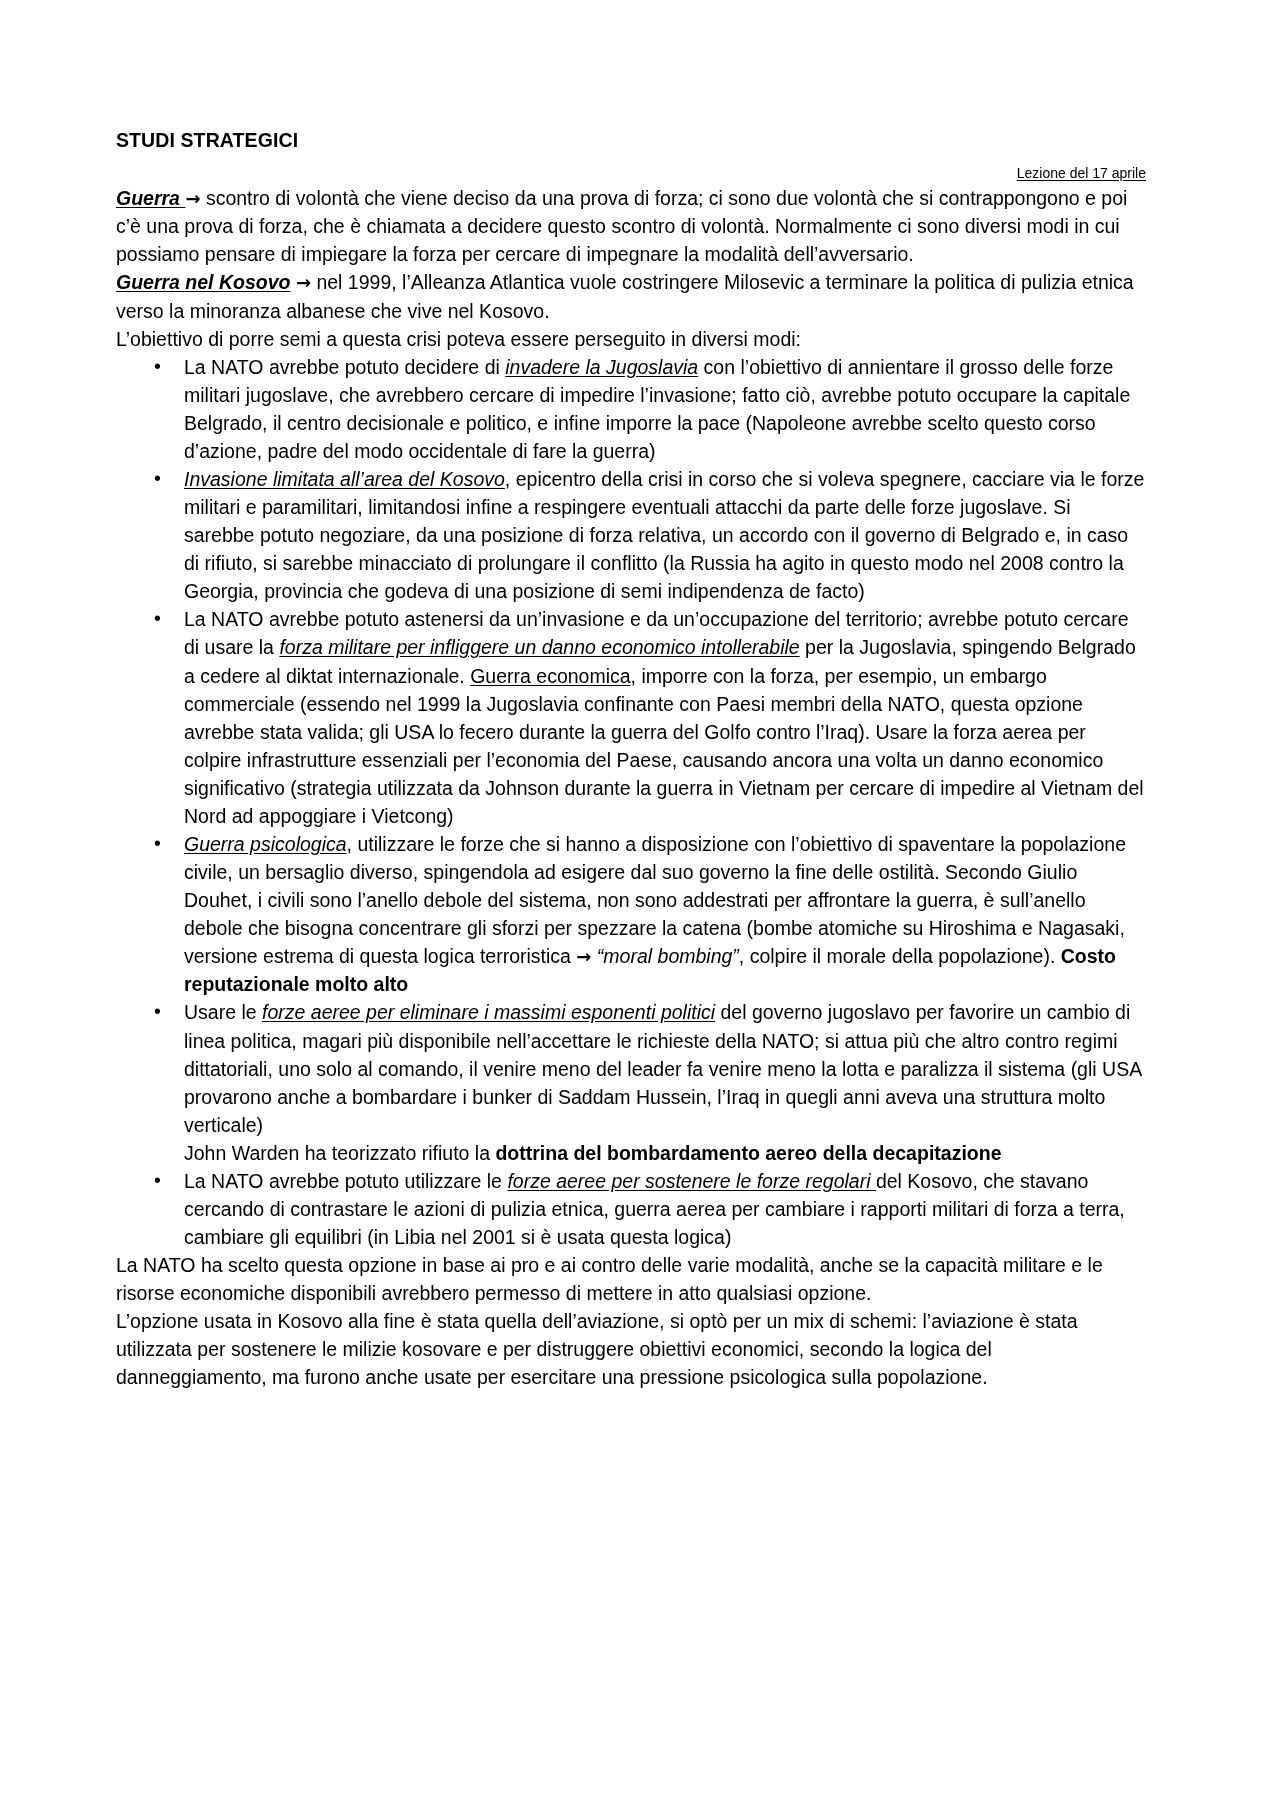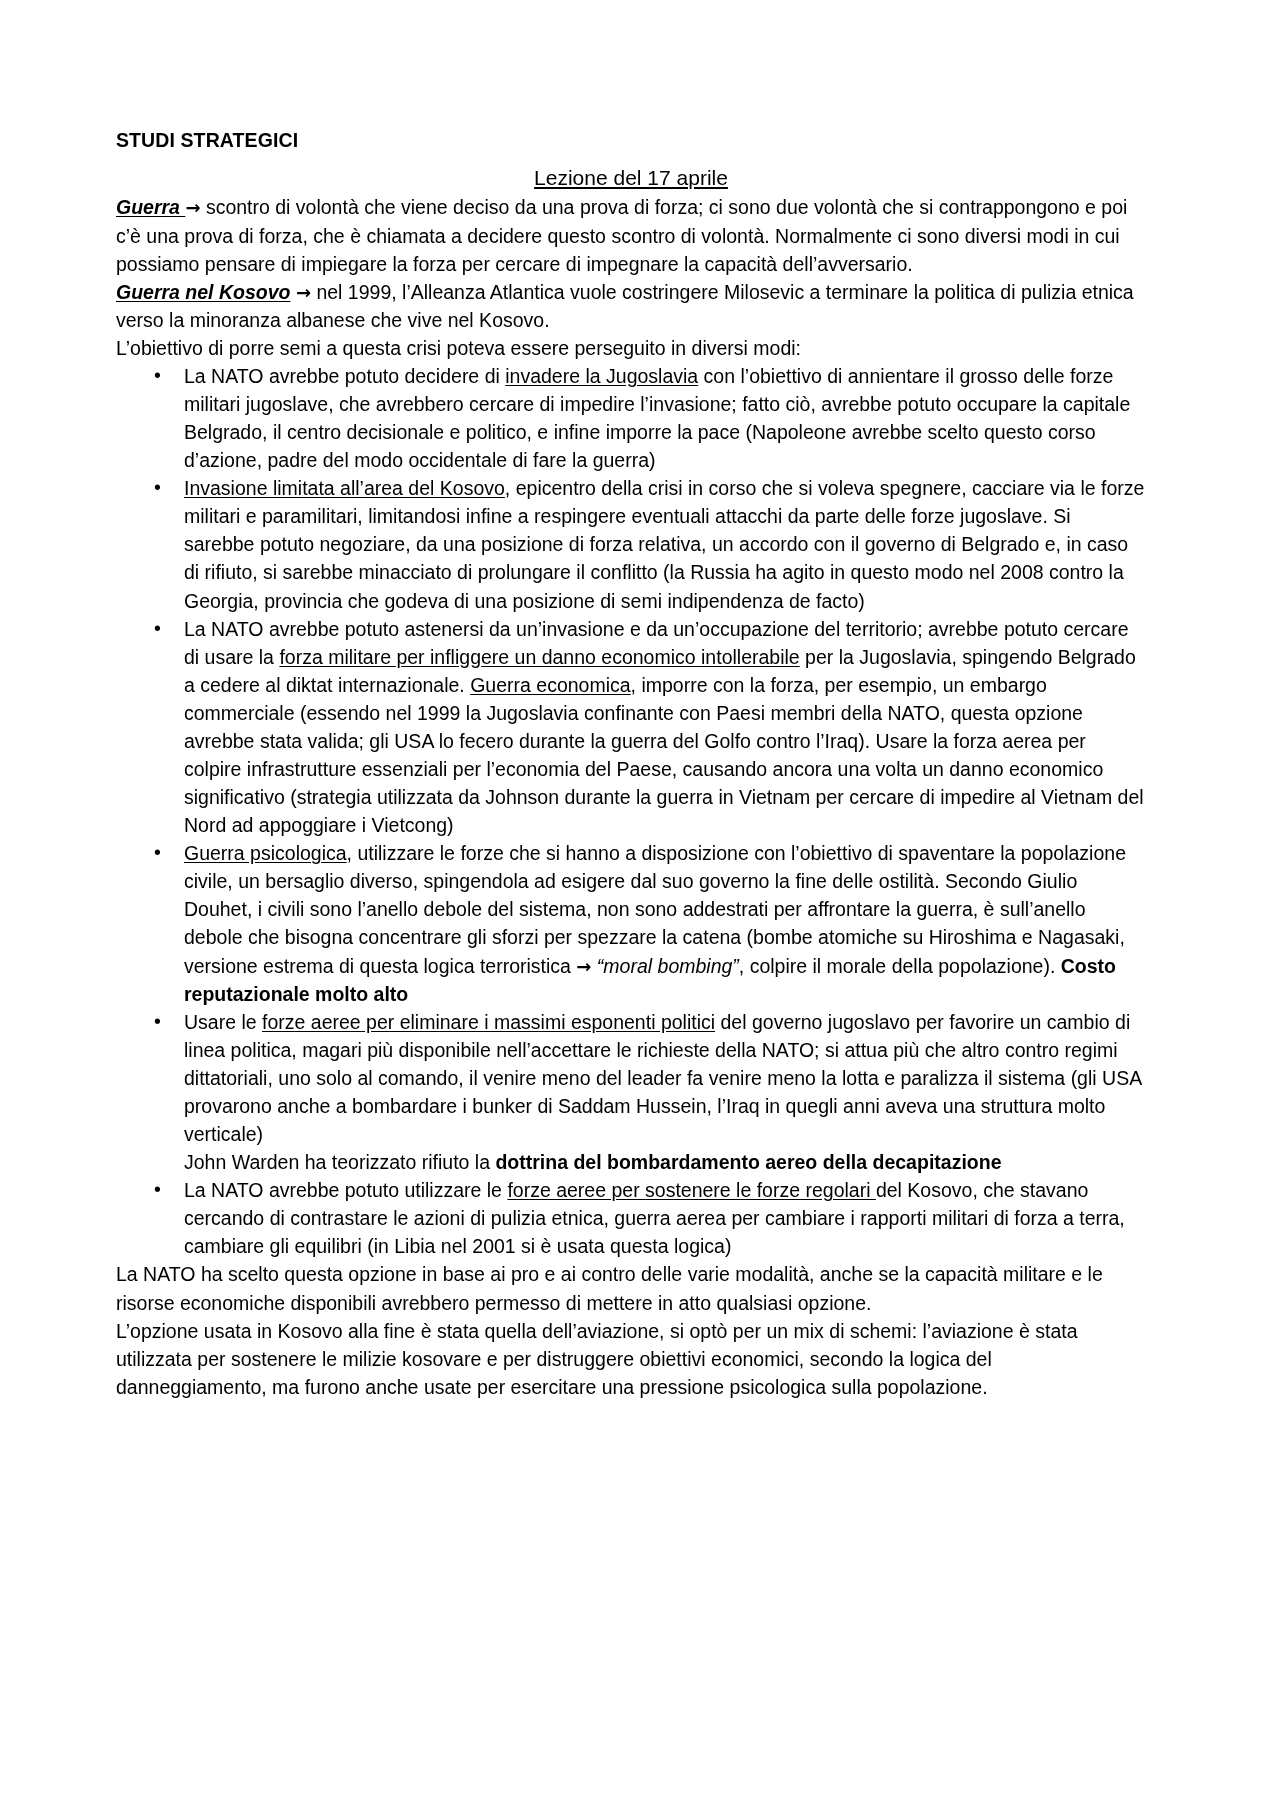--- a/index.html
+++ b/index.html
@@ -23,22 +23,22 @@
     border-radius: 20px;
   }
   .doc-title {
     font-size: 19.5px;
     font-weight: bold;
     letter-spacing: 0.1px;
     line-height: 1.32;
     margin: 0 0 10px 0;
   }
   .lesson-line {
-    text-align: center;
-    font-size: 21px;
+    text-align: right;
+    font-size: 14px;
     line-height: 1.32;
     margin: 0 0 2px 0;
   }
   .lesson-line .u {
     text-decoration: underline;
     text-underline-offset: 2px;
   }
   p.para {
     font-size: 19.5px;
     line-height: 1.44;
@@ -69,21 +69,21 @@
   }
   ul.bullets > li.sub {
     padding-left: 112px;
     font-weight: bold;
   }
   ul.bullets > li.sub::before {
     left: 82px;
     font-size: 17px;
   }
 
-  .iu  { text-decoration: underline; text-underline-offset: 2px; }
+  .iu  { font-style: italic; text-decoration: underline; text-underline-offset: 2px; }
   .biu { font-style: italic; font-weight: bold; text-decoration: underline; text-underline-offset: 2px; }
   .u   { text-decoration: underline; text-underline-offset: 2px; }
   .b   { font-weight: bold; }
   .i   { font-style: italic; }
   .arrow { font-family: "DejaVu Sans", sans-serif; font-weight: bold; font-size: 18px; }
 
   .cont-line {
     display: block;
   }
   .closing { margin-top: 30px; }
@@ -96,21 +96,21 @@
   <h1 class="doc-title">STUDI STRATEGICI</h1>
 
   <div class="lesson-line">
     <span class="u">Lezione del 17 aprile</span>
   </div>
 
   <p class="para">
     <span class="biu">Guerra </span><span class="arrow">→</span><span> scontro di volontà che viene deciso da una prova di forza; ci sono due volontà che si</span>
     <span>contrappongono e poi c’è una prova di forza, che è chiamata a decidere questo scontro di volontà.</span>
     <span>Normalmente ci sono diversi modi in cui possiamo pensare di impiegare la forza per cercare di impegnare la</span>
-    <span>capacità dell’avversario.</span>
+    <span>modalità dell’avversario.</span>
   </p>
 
   <p class="para">
     <span class="biu">Guerra nel Kosovo</span> <span class="arrow">→</span><span> nel 1999, l’Alleanza Atlantica vuole costringere Milosevic a terminare la politica di</span>
     <span>pulizia etnica verso la minoranza albanese che vive nel Kosovo.</span>
   </p>
 
   <p class="para">L’obiettivo di porre semi a questa crisi poteva essere perseguito in diversi modi:</p>
 
   <ul class="bullets">

